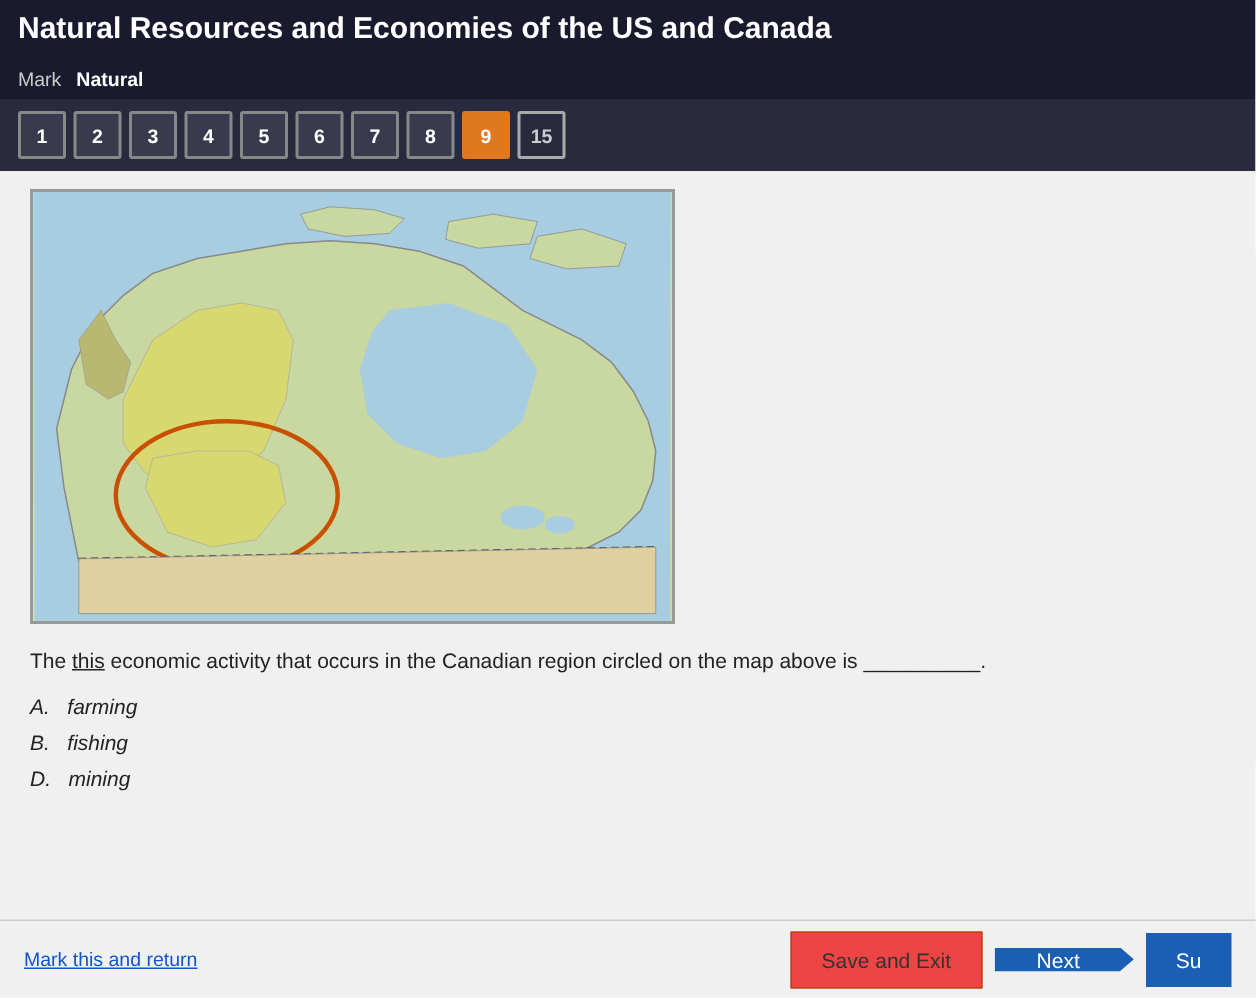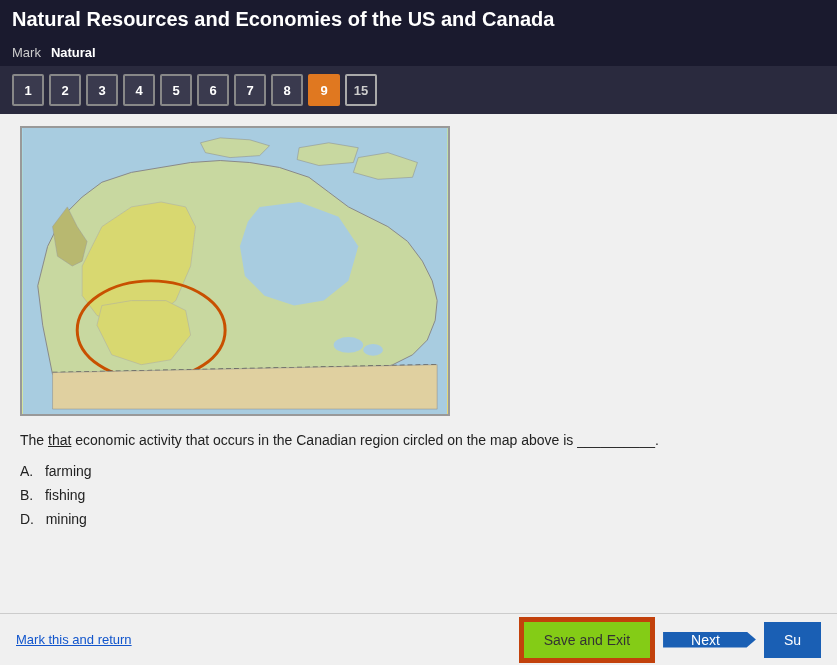--- a/index.html
+++ b/index.html
@@ -99,20 +99,21 @@
     .options {
       display: flex;
       flex-direction: column;
       gap: 4px;
     }
     .option {
       font-size: 14px;
       color: #222;
       padding: 2px 0;
       cursor: pointer;
+      font-style: italic;
     }
 
     
     .footer {
       position: absolute;
       bottom: 0;
       left: 0;
       right: 0;
       height: 52px;
       background: #f0f0f0;
@@ -128,22 +129,22 @@
       text-decoration: underline;
       cursor: pointer;
     }
     .footer-buttons {
       display: flex;
       gap: 8px;
       align-items: center;
     }
     .btn-save {
       padding: 10px 20px;
-      background: #84cc16;
-      border: 5px solid #c2410c;
+      background: #ef4444;
+      border: 1px solid #c2410c;
       font-size: 14px;
       cursor: pointer;
       color: #333;
     }
     .btn-next {
       padding: 0 28px;
       background: #1a5fb4;
       border: none;
       font-size: 14px;
       cursor: pointer;
@@ -220,21 +221,21 @@
       <ellipse cx="330" cy="220" rx="15" ry="8" fill="#a8cce0"></ellipse>
       <ellipse cx="355" cy="225" rx="10" ry="6" fill="#a8cce0"></ellipse>
 
       <line x1="30" y1="248" x2="420" y2="240" stroke="#555" stroke-width="1.5" stroke-dasharray="5,3"></line>
 
       <path d="M 30 250 L 30 285 L 420 285 L 420 240 L 30 248 Z" fill="#e0d0a0" stroke="#888" stroke-width="0.5"></path>
     </svg>
   </div>
 
   <div class="question-text">
-    The <u>that</u> economic activity that occurs in the Canadian region circled on the map above is __________.
+    The <u>this</u> economic activity that occurs in the Canadian region circled on the map above is __________.
   </div>
 
   <div class="options">
     <div class="option">A.&nbsp;&nbsp; farming</div>
     <div class="option">B.&nbsp;&nbsp; fishing</div>
     <div class="option">D.&nbsp;&nbsp; mining</div>
   </div>
 </div>
 
 <div class="footer">

